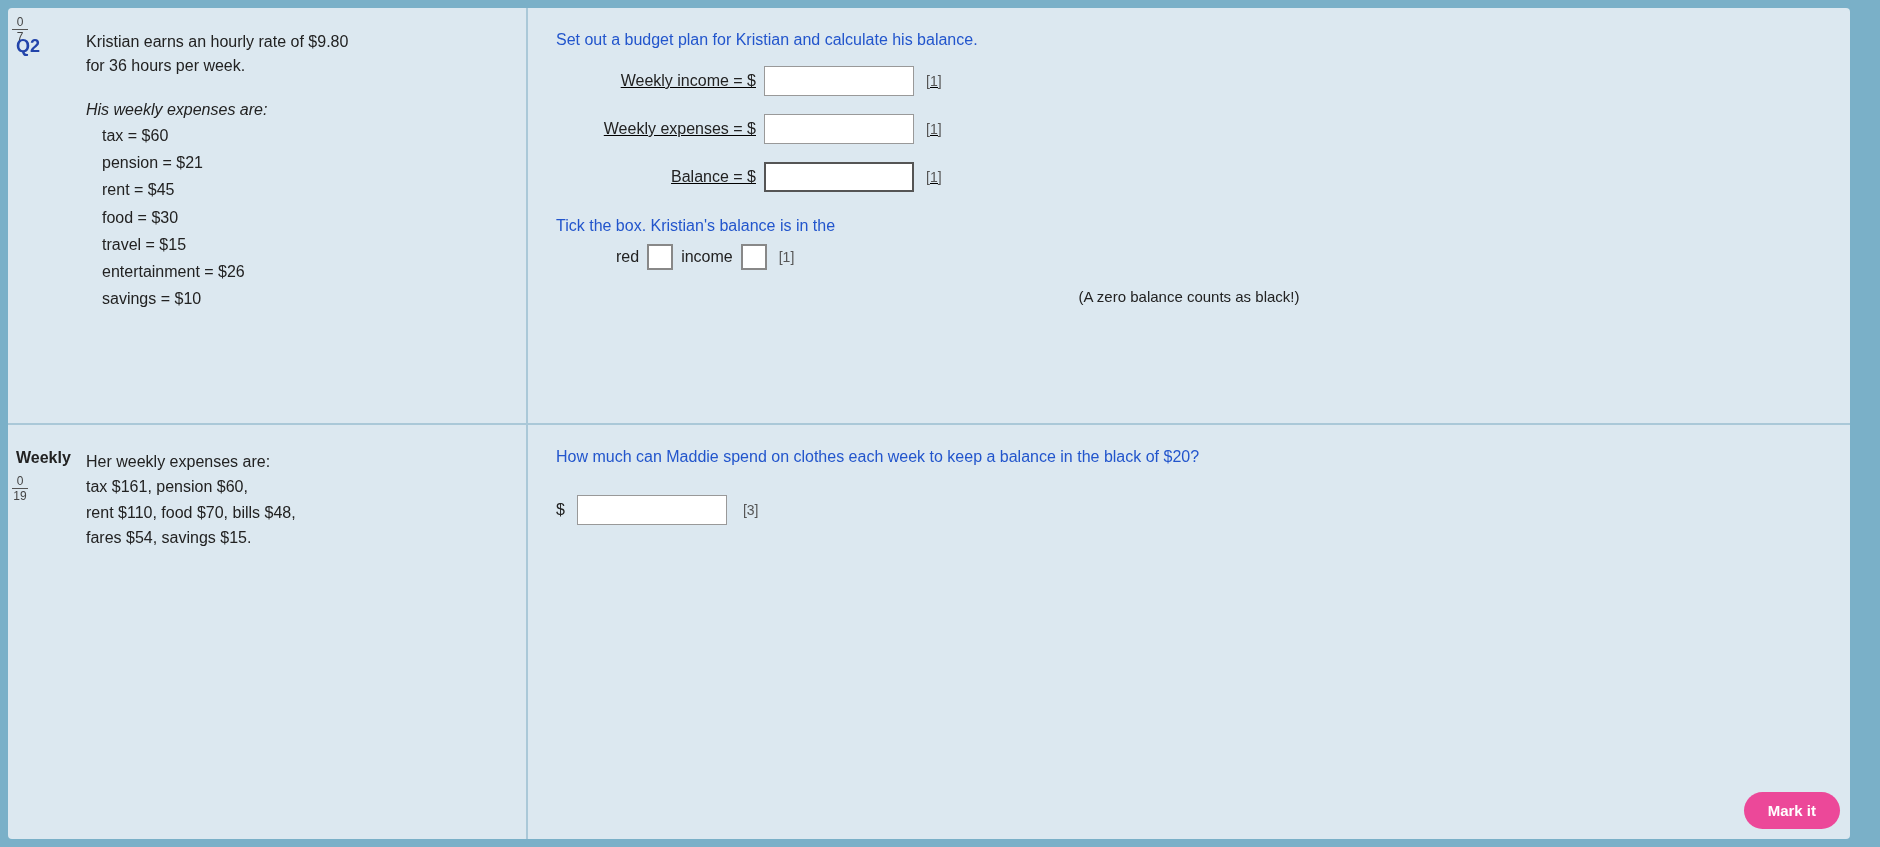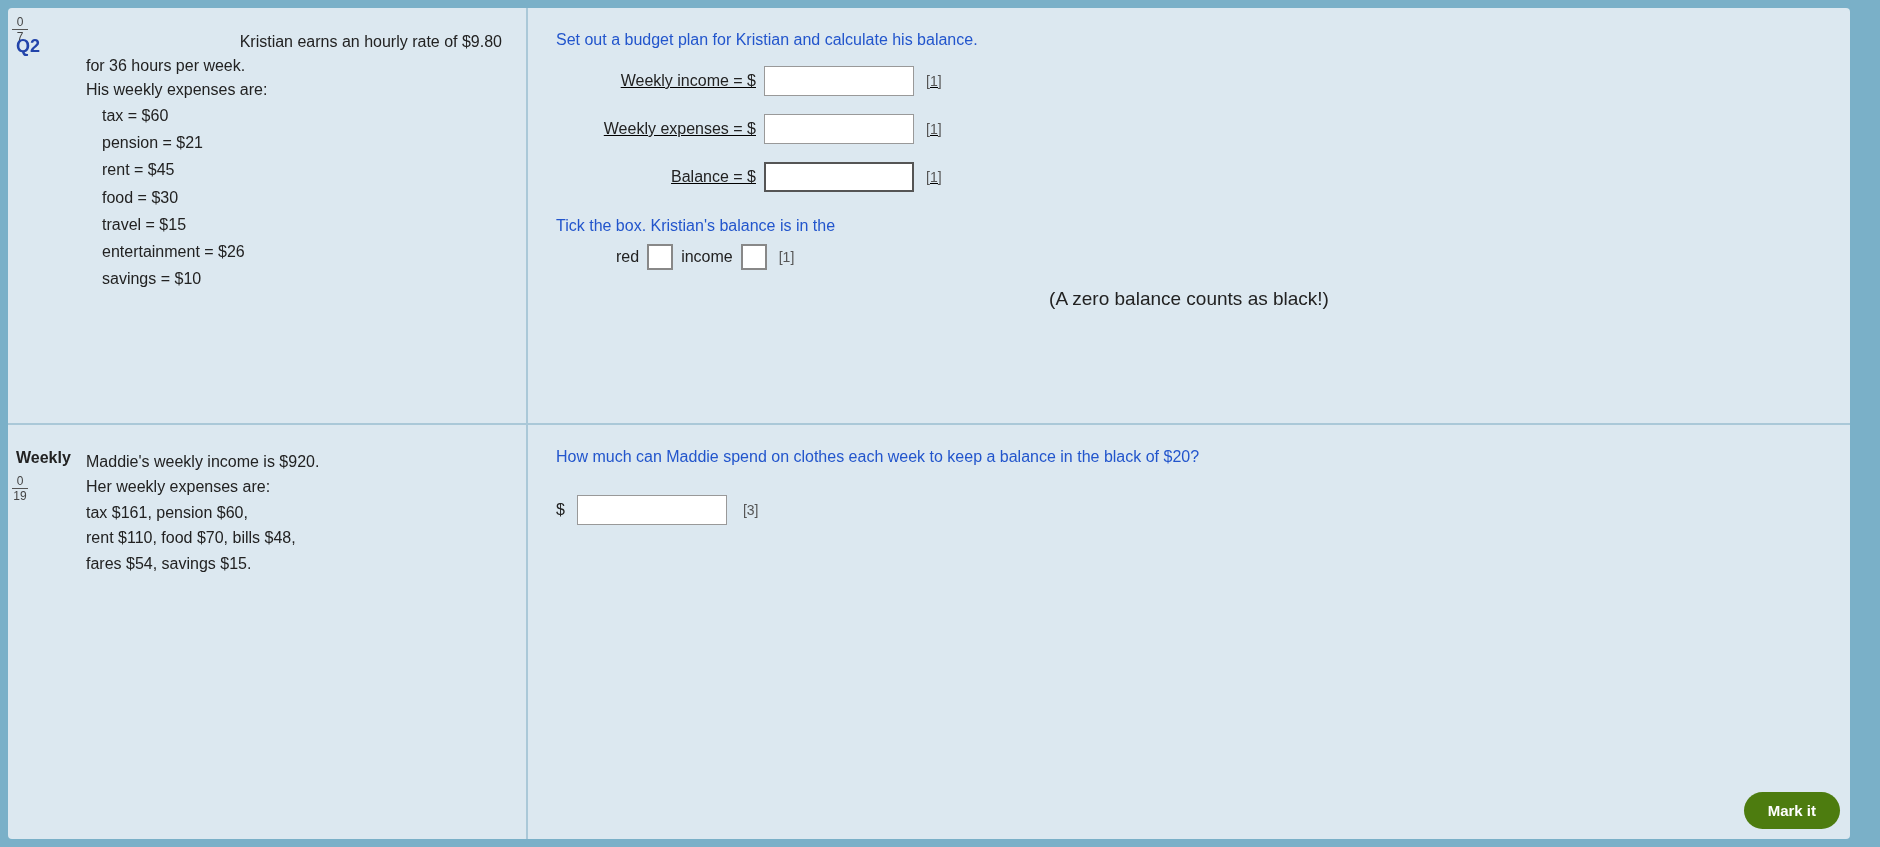--- a/index.html
+++ b/index.html
@@ -174,21 +174,21 @@
       background: white;
       display: inline-block;
     }
 
     .tick-option-label {
       font-size: 16px;
       color: #222;
     }
 
     .zero-balance-note {
-      font-size: 19px;
+      font-size: 15px;
       color: #222;
       text-align: center;
       margin-top: 8px;
     }
 
     
     .bottom-problem-text {
       font-size: 16px;
       color: #222;
       line-height: 1.6;
@@ -204,21 +204,21 @@
       display: flex;
       align-items: center;
       gap: 12px;
       margin-top: 16px;
     }
 
     .mark-it-button {
       position: absolute;
       bottom: 10px;
       right: 10px;
-      background: #4d7c0f;
+      background: #ec4899;
       color: white;
       border: none;
       border-radius: 20px;
       padding: 10px 24px;
       font-size: 15px;
       font-weight: bold;
       cursor: pointer;
     }
 
     .side-panel {
@@ -252,23 +252,23 @@
     <div class="left-panel top">
 
       <div class="top-left-fraction">
         <span class="fraction-num">0</span>
         <span class="fraction-bar"></span>
         <span class="fraction-den">7</span>
       </div>
 
       <div class="content-indent">
         <div class="question-label">Q2</div>
-        <p class="problem-text" style="margin-top:2px;text-align:right;">Kristian earns an hourly rate of $9.80</p>
+        <p class="problem-text" style="margin-top:2px;">Kristian earns an hourly rate of $9.80</p>
         <p class="problem-text">for 36 hours per week.</p>
-        <p class="problem-text" style="margin-top:0;">His weekly expenses are:</p>
+        <p class="problem-text" style="margin-top:20px;font-style:italic;">His weekly expenses are:</p>
 
         <div class="expense-list">
           <div>tax = $60</div>
           <div>pension = $21</div>
           <div>rent = $45</div>
           <div>food = $30</div>
           <div>travel = $15</div>
           <div>entertainment = $26</div>
           <div>savings = $10</div>
         </div>
@@ -319,21 +319,20 @@
 
       <div class="total-label">Weekly</div>
 
       <div style="position: absolute; left: 4px; top: 50px; display: flex; flex-direction: column; align-items: center; font-size: 12px; color: #444;">
         <span class="fraction-num">0</span>
         <span class="fraction-bar"></span>
         <span class="fraction-den">19</span>
       </div>
 
       <div class="content-indent" style="margin-top: 4px;">
-        <p class="bottom-problem-text">Maddie's weekly income is $920.</p>
         <p class="bottom-problem-text">Her weekly expenses are:</p>
         <p class="bottom-problem-text">tax $161, pension $60,</p>
         <p class="bottom-problem-text">rent $110, food $70, bills $48,</p>
         <p class="bottom-problem-text">fares $54, savings $15.</p>
       </div>
     </div>
 
     <div class="right-panel" style="position: relative;">
       <p class="bottom-instruction">How much can Maddie spend on clothes each week to keep a balance in the black of $20?</p>
 

